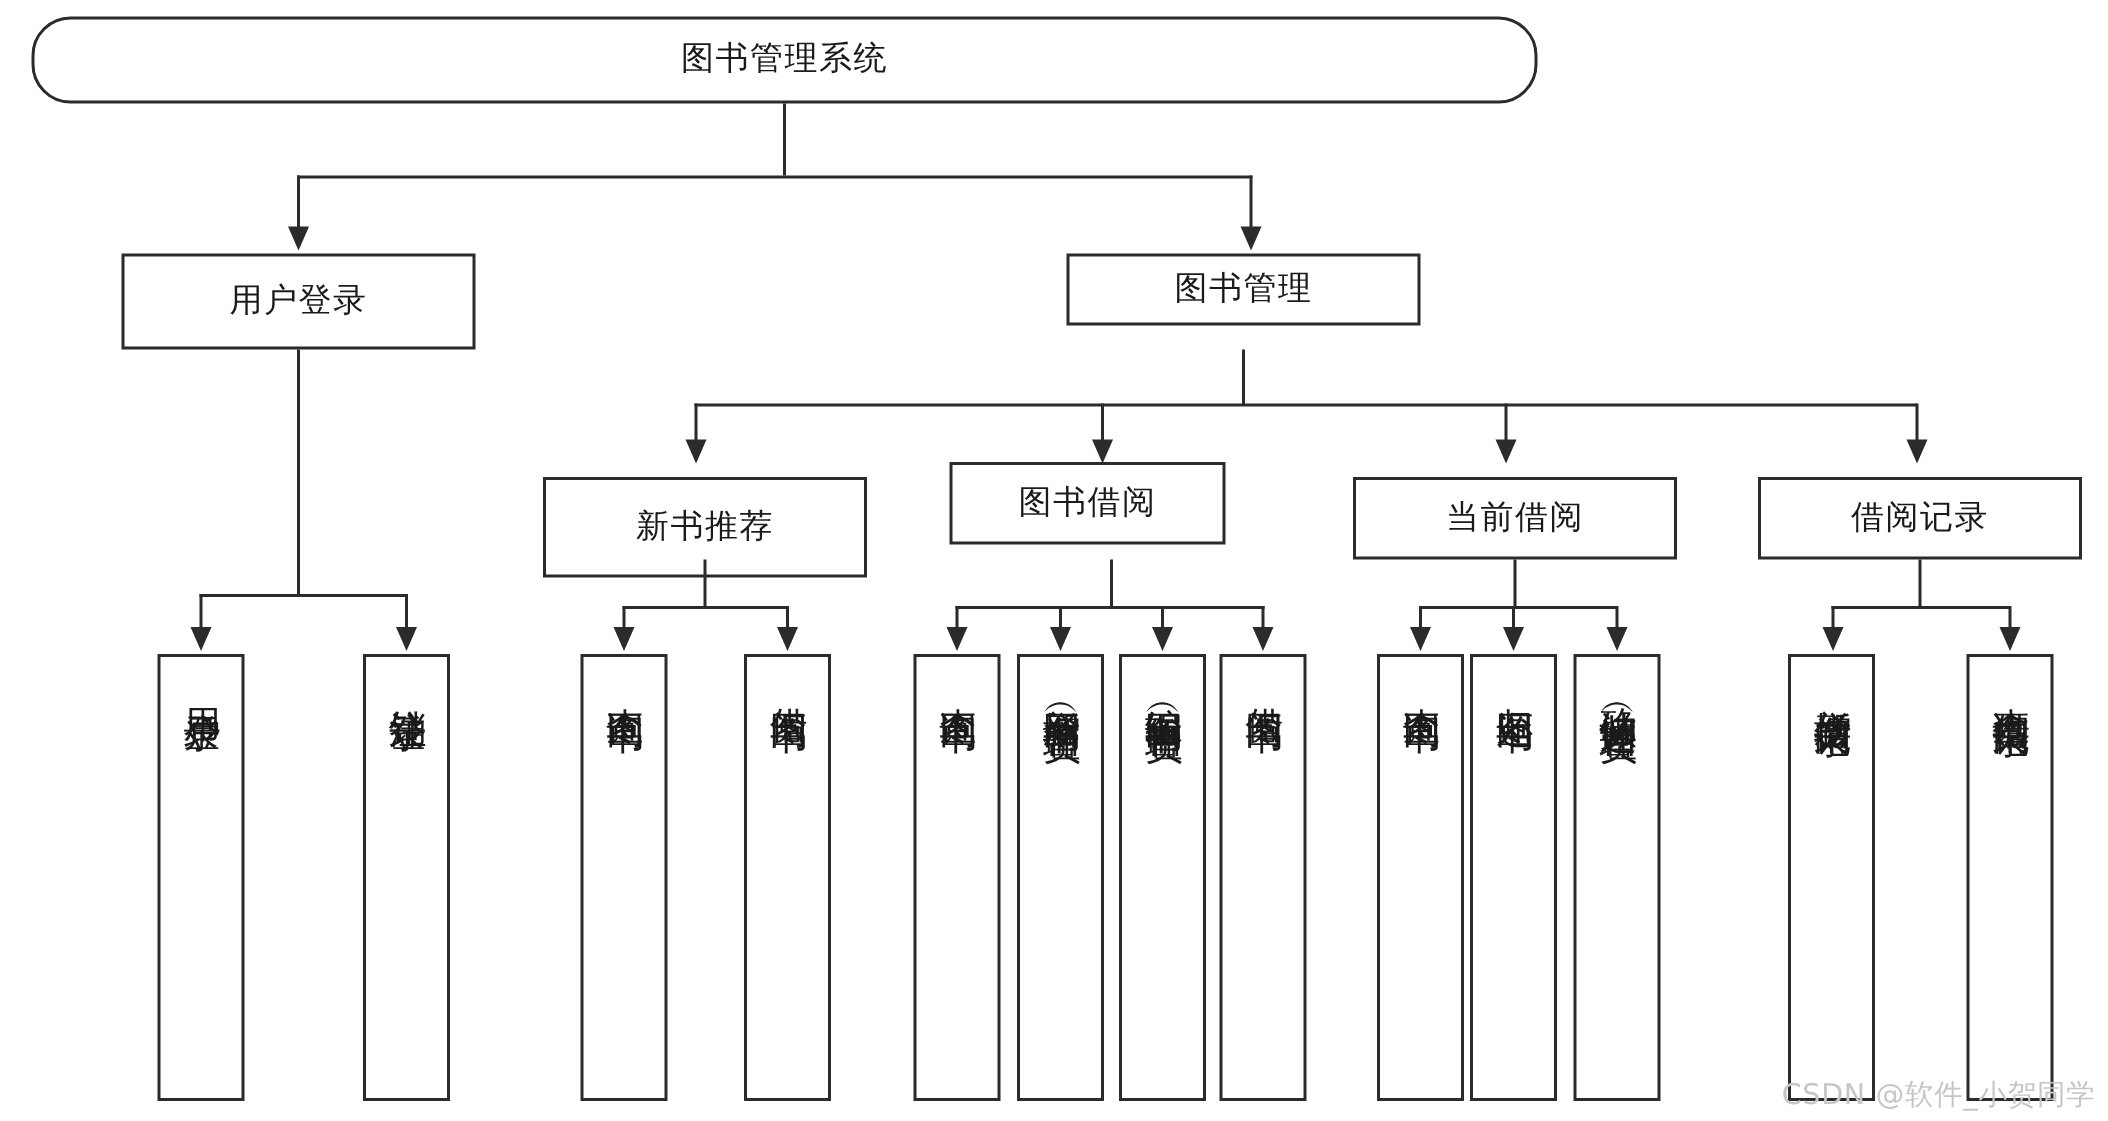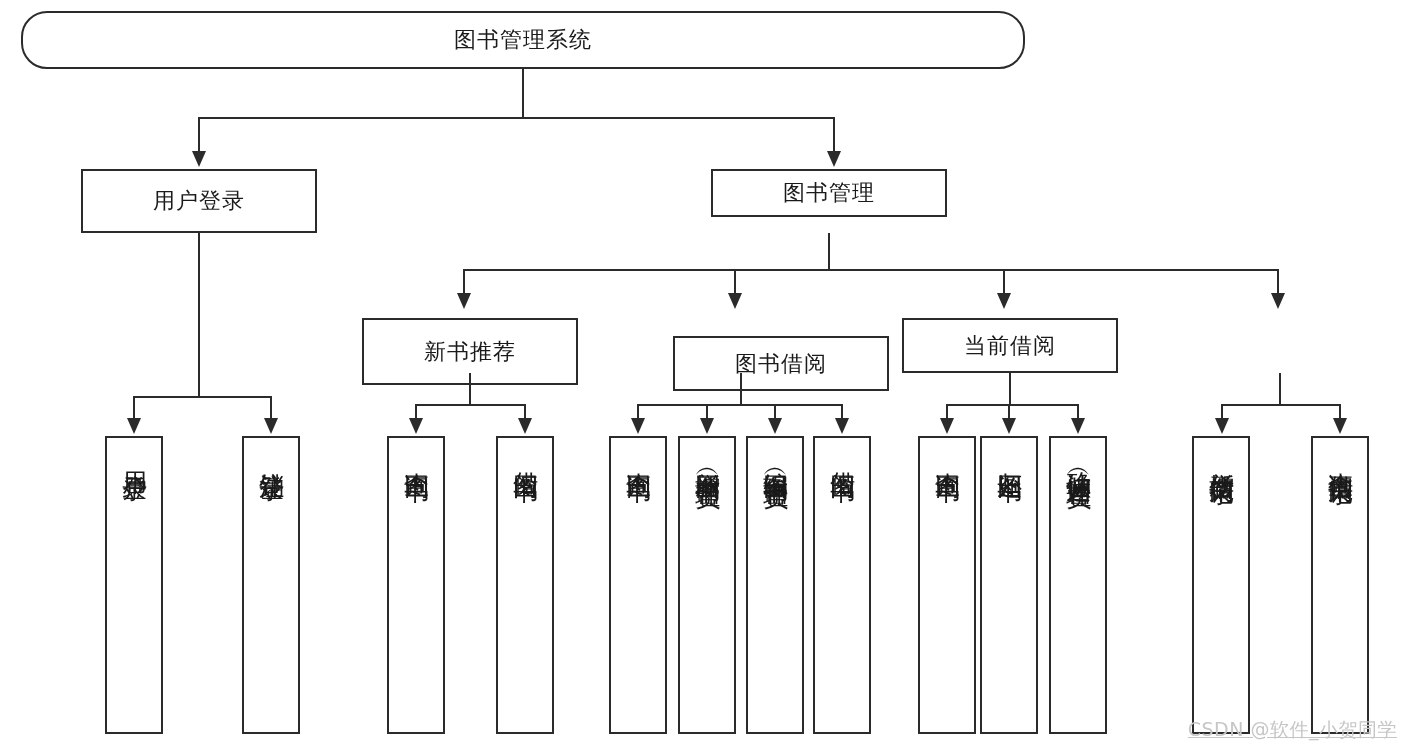--- a/index.html
+++ b/index.html
@@ -65,21 +65,20 @@
   
   #watermark{
     position:absolute;
     right:8px;
     bottom:4px;
     font-size:19px;
     color:#c6c6c6;
     letter-spacing:0.5px;
     white-space:nowrap;
     pointer-events:none;
-    text-decoration:underline;
   }
 </style>
 </head>
 <body>
 
 <div id="canvas">
 
   <div class="node h-text" style="left:21px;top:11px;width:1004px;height:58px;border-radius:26px;">
     <span>图书管理系统</span>
   </div>
@@ -120,25 +119,28 @@
 
   <div class="vline" style="left:1003px;top:269px;width:2px;height:26px;"></div>
   <div class="arrow" style="left:997px;top:293px;"></div>
 
   <div class="vline" style="left:1277px;top:269px;width:2px;height:26px;"></div>
   <div class="arrow" style="left:1271px;top:293px;"></div>
 
   <div class="node h-text" style="left:362px;top:318px;width:216px;height:67px;">
     <span>新书推荐</span>
   </div>
-  <div class="node h-text" style="left:633px;top:336px;width:216px;height:55px;margin-left:40px;">
+  <div class="node h-text" style="left:633px;top:308px;width:184px;height:55px;">
     <span>图书借阅</span>
   </div>
   <div class="node h-text" style="left:902px;top:318px;width:216px;height:55px;align-items:center;">
     <span>当前借阅</span>
+  </div>
+  <div class="node h-text" style="left:1172px;top:318px;width:216px;height:55px;">
+    <span>借阅记录</span>
   </div>
 
   <div class="vline" style="left:469px;top:373px;width:2px;height:33px;"></div>
   <div class="hline" style="left:415px;top:404px;width:110px;height:2px;"></div>
   <div class="vline" style="left:415px;top:404px;width:2px;height:16px;"></div>
   <div class="arrow" style="left:409px;top:418px;"></div>
   <div class="vline" style="left:524px;top:404px;width:2px;height:16px;"></div>
   <div class="arrow" style="left:518px;top:418px;"></div>
 
   <div class="vline" style="left:740px;top:373px;width:2px;height:33px;"></div>

